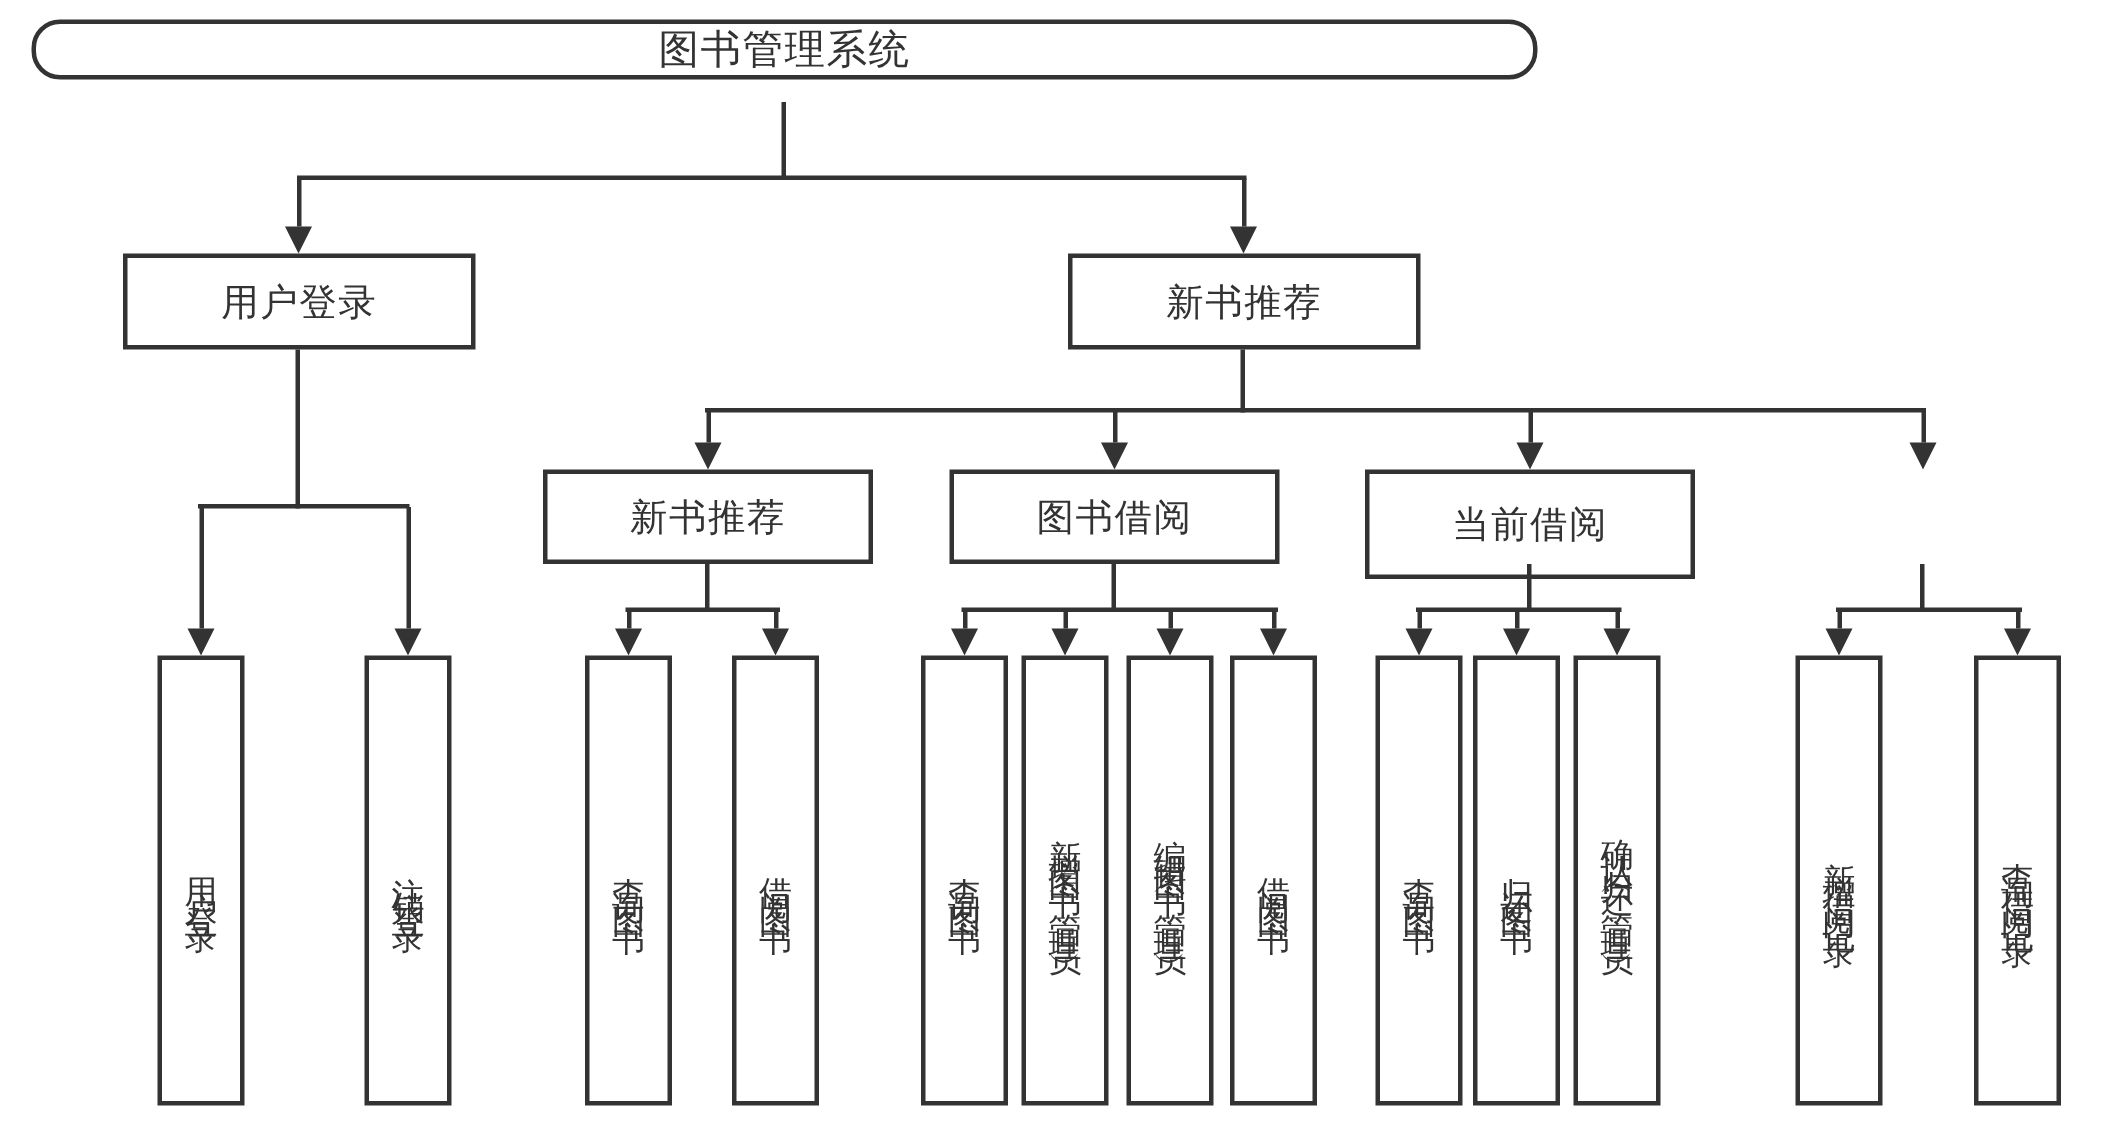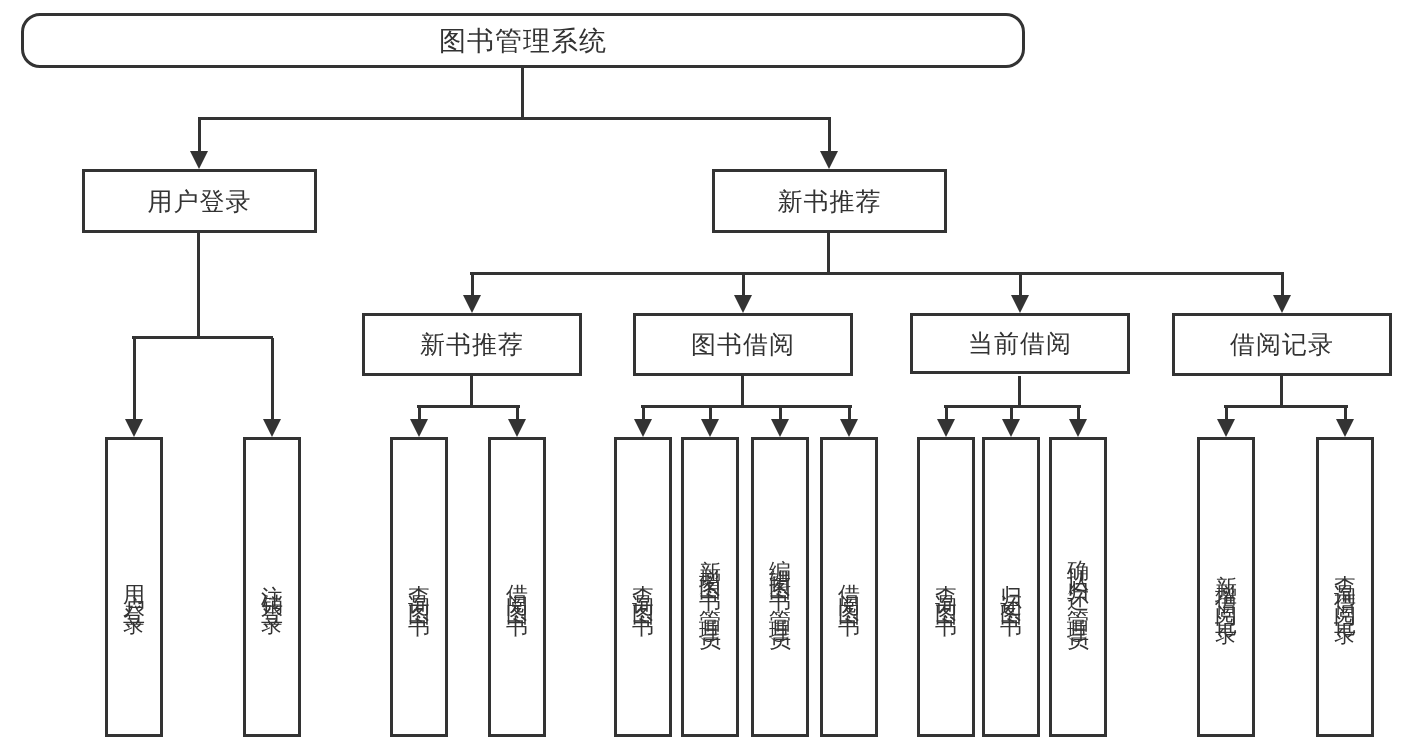--- a/index.html
+++ b/index.html
@@ -57,21 +57,21 @@
     color:rgba(158,158,158,0.92);
     z-index:5;
     white-space:nowrap;
   }
 </style>
 </head>
 <body>
 
 <div class="stage">
 
-  <div class="box" style="left:21px;top:13px;width:1004px;height:55px;border-radius:19px;">
+  <div class="box" style="left:21px;top:13px;width:1004px;height:40px;border-radius:19px;">
     <span class="hlabel root-label">图书管理系统</span>
   </div>
 
   <div class="vline" style="left:521px;top:68px;height:52px;"></div>
   <div class="hline" style="left:198px;top:117px;width:633px;"></div>
 
   <div class="arrow" style="left:190px;top:119px;height:50px;">
     <div class="shaft"></div>
     <div class="head"></div>
   </div>
@@ -117,25 +117,22 @@
     <div class="shaft"></div>
     <div class="head"></div>
   </div>
 
   <div class="box" style="left:362px;top:313px;width:220px;height:63px;">
     <span class="hlabel">新书推荐</span>
   </div>
   <div class="box" style="left:633px;top:313px;width:220px;height:63px;">
     <span class="hlabel">图书借阅</span>
   </div>
-  <div class="box" style="left:910px;top:313px;width:220px;height:61px;text-align:center;">
+  <div class="box" style="left:910px;top:313px;width:220px;height:73px;text-align:center;">
     <span class="hlabel">当前借阅</span>
-  </div>
-  <div class="box" style="left:1172px;top:313px;width:220px;height:63px;">
-    <span class="hlabel">借阅记录</span>
   </div>
 
   <div class="vline" style="left:470px;top:376px;height:31px;"></div>
   <div class="vline" style="left:741px;top:376px;height:31px;"></div>
   <div class="vline" style="left:1018px;top:376px;height:31px;"></div>
   <div class="vline" style="left:1280px;top:376px;height:31px;"></div>
 
   <div class="hline" style="left:417px;top:405px;width:103px;"></div>
   <div class="hline" style="left:641px;top:405px;width:211px;"></div>
   <div class="hline" style="left:944px;top:405px;width:137px;"></div>

